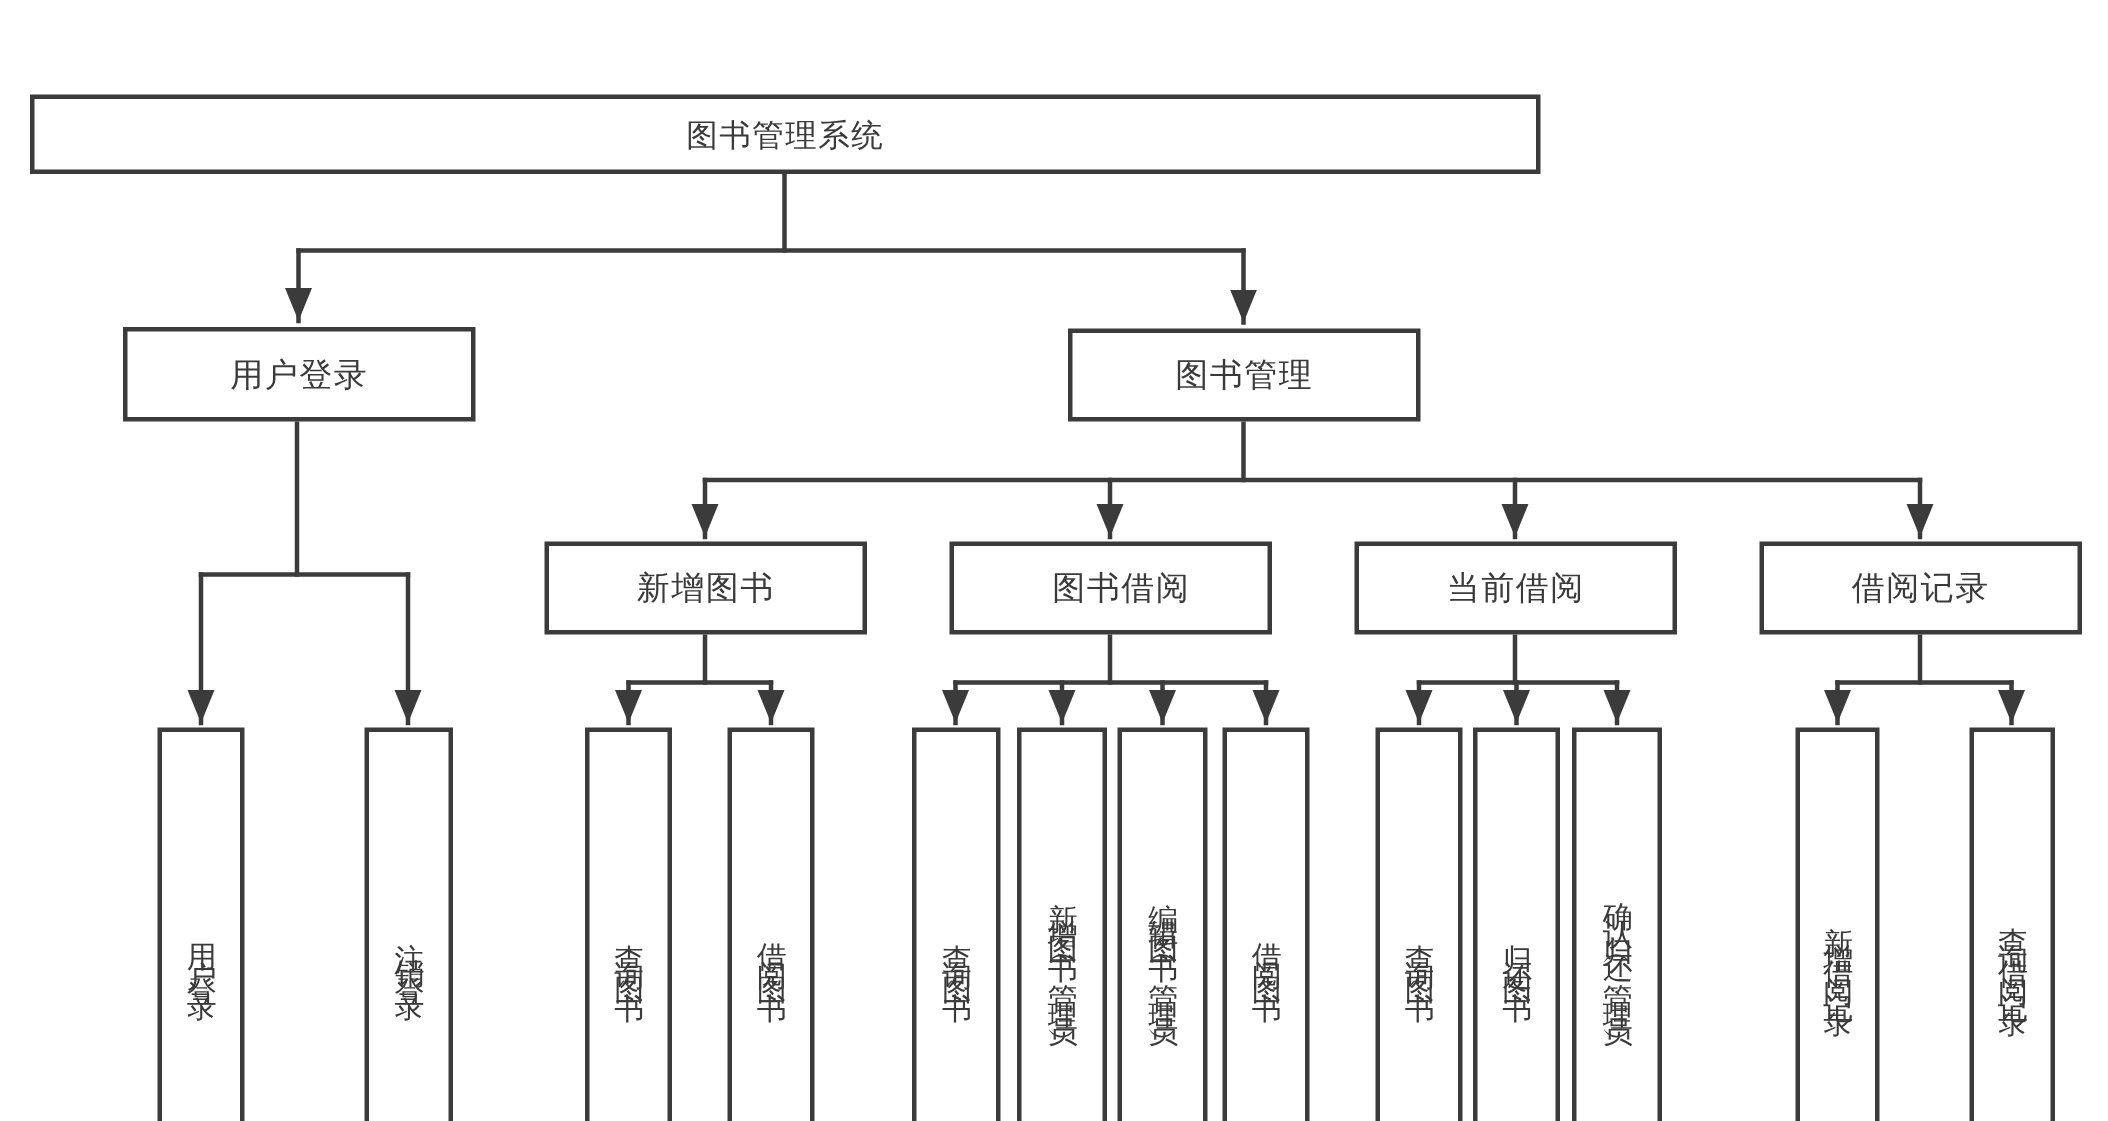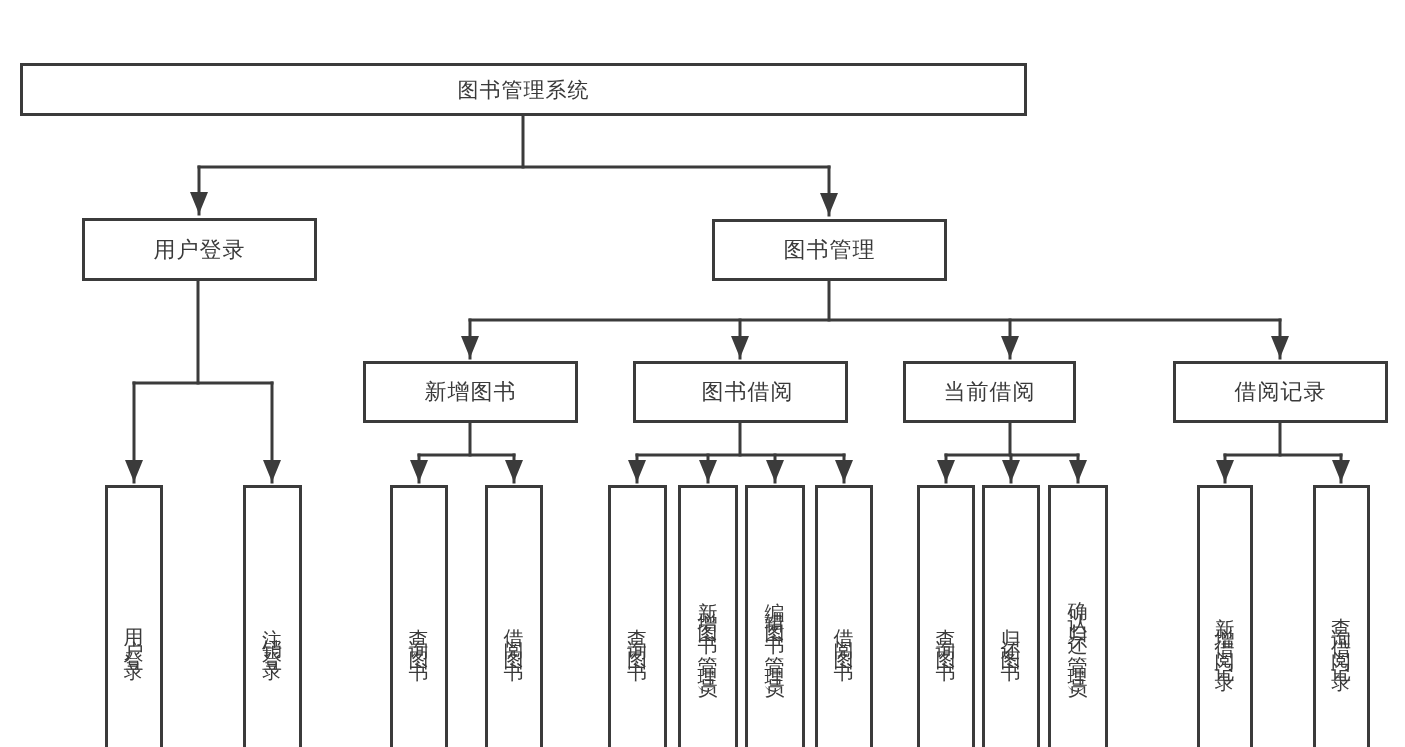--- a/index.html
+++ b/index.html
@@ -106,21 +106,21 @@
     <line x1="1341" y1="407" x2="1341" y2="434" marker-end="url(#arrowhead)"></line>
   </svg>
 
   <div class="box hbox root-box" style="left:20px;top:15px;width:1007px;height:53px;">图书管理系统</div>
 
   <div class="box hbox" style="left:82px;top:170px;width:235px;height:63px;">用户登录</div>
   <div class="box hbox" style="left:712px;top:171px;width:235px;height:62px;">图书管理</div>
 
   <div class="box hbox" style="left:363px;top:313px;width:215px;height:62px;">新增图书</div>
   <div class="box hbox" style="left:633px;top:313px;width:215px;height:62px;padding-left:14px;">图书借阅</div>
-  <div class="box hbox" style="left:903px;top:313px;width:173px;height:62px;">当前借阅</div>
+  <div class="box hbox" style="left:903px;top:313px;width:215px;height:62px;">当前借阅</div>
   <div class="box hbox" style="left:1173px;top:313px;width:215px;height:62px;text-align:right;">借阅记录</div>
 
   <div class="box vbox" style="left:105px;top:437px;width:58px;height:300px;">用户登录</div>
   <div class="box vbox" style="left:243px;top:437px;width:59px;height:300px;">注销登录</div>
 
   <div class="box vbox" style="left:390px;top:437px;width:58px;height:300px;">查询图书</div>
   <div class="box vbox" style="left:485px;top:437px;width:58px;height:300px;">借阅图书</div>
 
   <div class="box vbox" style="left:608px;top:437px;width:59px;height:300px;">查询图书</div>
   <div class="box vbox" style="left:678px;top:437px;width:60px;height:300px;">新增图书（管理员）</div>

